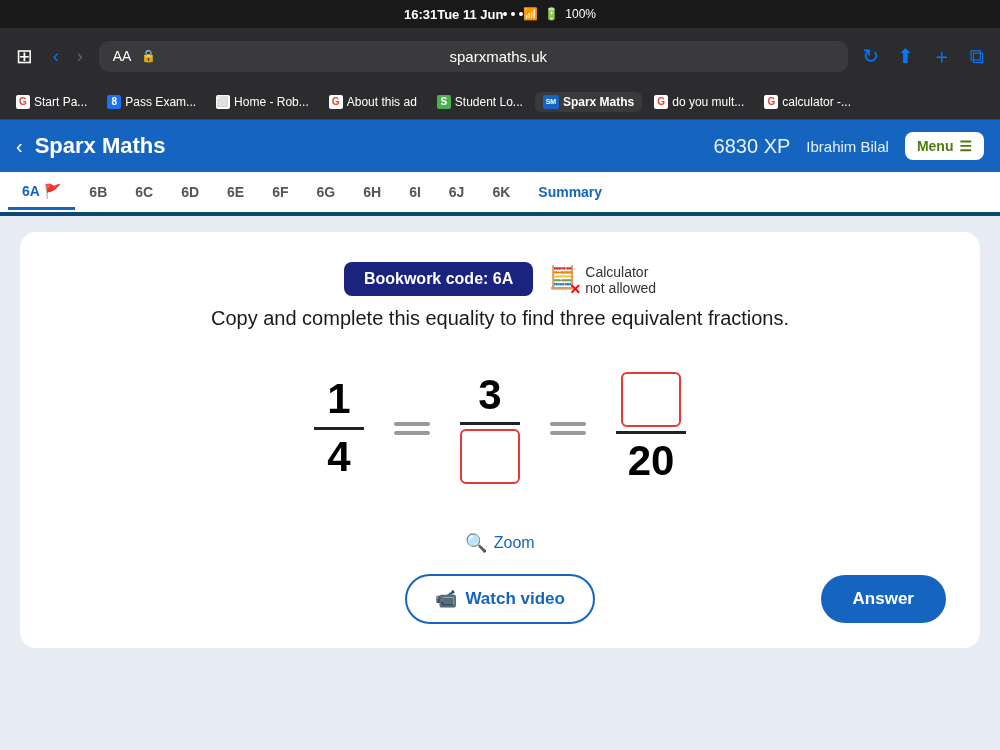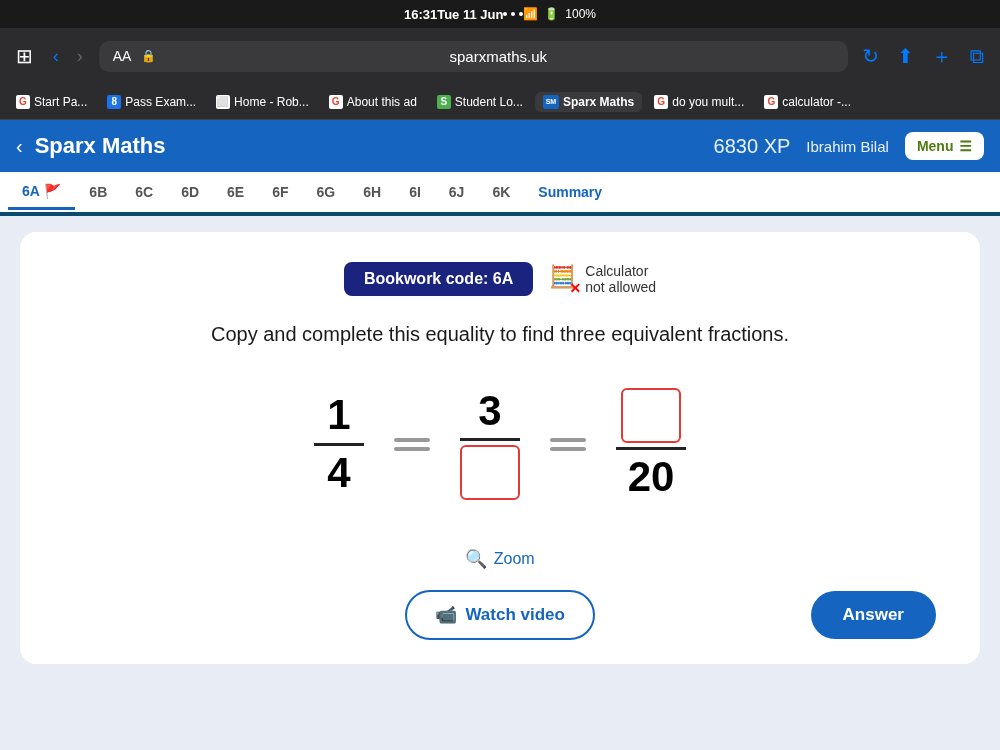--- a/index.html
+++ b/index.html
@@ -224,24 +224,24 @@
       background: white;
       border-radius: 16px;
       padding: 30px 24px 24px;
       margin: 0 auto;
       max-width: 960px;
     }
 
     
     .bookwork-row {
       display: flex;
-      align-items: center;
+      align-items: flex-end;
       justify-content: center;
       gap: 16px;
-      margin-bottom: 24px;
+      margin-bottom: 8px;
     }
     .bookwork-badge {
       background: #1a237e;
       color: white;
       padding: 8px 20px;
       border-radius: 8px;
       font-size: 16px;
       font-weight: 600;
     }
     .calculator-info {
@@ -360,21 +360,21 @@
       font-weight: 600;
       color: #1565c0;
       cursor: pointer;
       display: flex;
       align-items: center;
       gap: 8px;
     }
     .video-icon { font-size: 18px; }
     .answer-btn {
       position: absolute;
-      right: 20px;
+      right: 10px;
       background: #1565c0;
       color: white;
       border: none;
       border-radius: 50px;
       padding: 14px 32px;
       font-size: 17px;
       font-weight: 700;
       cursor: pointer;
     }
   </style>

